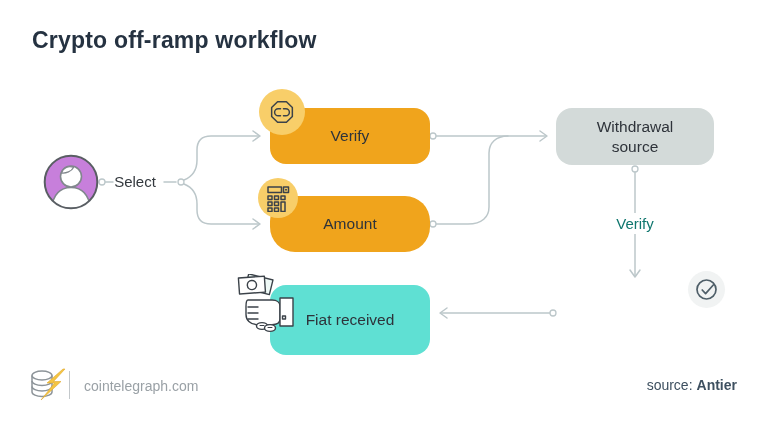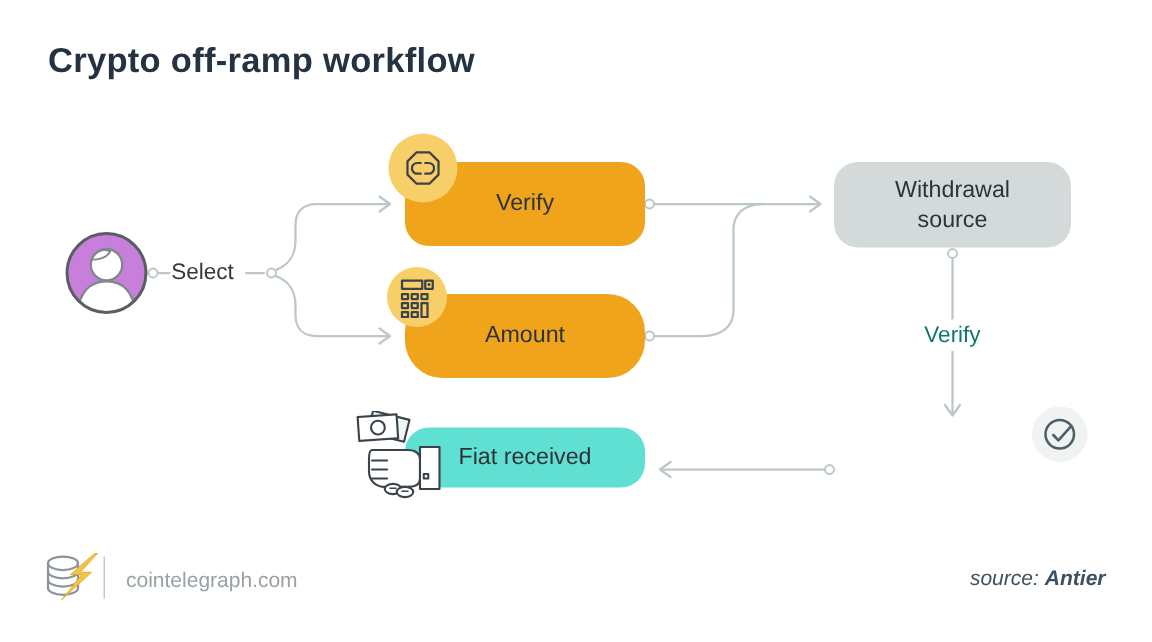--- a/index.html
+++ b/index.html
@@ -16,21 +16,21 @@
     position:absolute;z-index:2;display:flex;align-items:center;justify-content:center;
     border-radius:16px;font-size:15.5px;color:#2e333a;text-align:center;line-height:1.25;
   }
   .orange{background:#F0A41C;}
   .gray{background:#D3DAD9;}
   .teal{background:#5FE0D3;}
   .box-crypto{left:270px;top:108px;width:160px;height:56px;}
   .box-amount{left:270px;top:196px;width:160px;height:56px;border-radius:25px;}
   .box-withdrawal{left:556px;top:108px;width:158px;height:57px;}
   .box-transaction{left:556px;top:285px;width:158px;height:56px;}
-  .box-fiat{left:270px;top:285px;width:160px;height:40px;}
+  .box-fiat{left:270px;top:285px;width:160px;height:70px;}
   .wrap-narrow{display:inline-block;max-width:112px;}
   .badge{
     position:absolute;z-index:3;border-radius:50%;
     display:flex;align-items:center;justify-content:center;
   }
   .badge-coin{left:259px;top:89px;width:46px;height:46px;background:#F8CE69;}
   .badge-calc{left:258px;top:178px;width:40px;height:40px;background:#F8CE69;}
   .badge-check{left:688px;top:271px;width:37px;height:37px;background:#F1F3F3;}
   .avatar{position:absolute;left:42px;top:153px;width:58px;height:58px;z-index:2;}
   .select-label{
@@ -40,21 +40,21 @@
   .verify-label{
     position:absolute;left:605px;top:213px;width:60px;z-index:2;
     background:#fff;font-size:15px;color:#0f766e;text-align:center;padding:2px 0;
   }
   .cash-icon{position:absolute;left:226px;top:274px;z-index:3;}
   .footer-logo{position:absolute;left:28px;top:367px;z-index:2;}
   .footer-divider{position:absolute;left:69px;top:371px;width:1px;height:28px;background:#c3c8cb;z-index:2;}
   .site-label{position:absolute;left:84px;top:378px;font-size:14px;color:#9aa1a6;z-index:2;}
   .source-label{
     position:absolute;right:31px;top:377px;z-index:2;
-    font-style:italic;font-size:14px;color:#3e5060;
+    font-size:14px;color:#3e5060;
   }
   .source-label .src-name{font-weight:700;margin-left:4px;}
 </style>
 </head>
 <body>
 
 <div class="canvas">
 
   <div class="title">Crypto off-ramp workflow</div>
 

